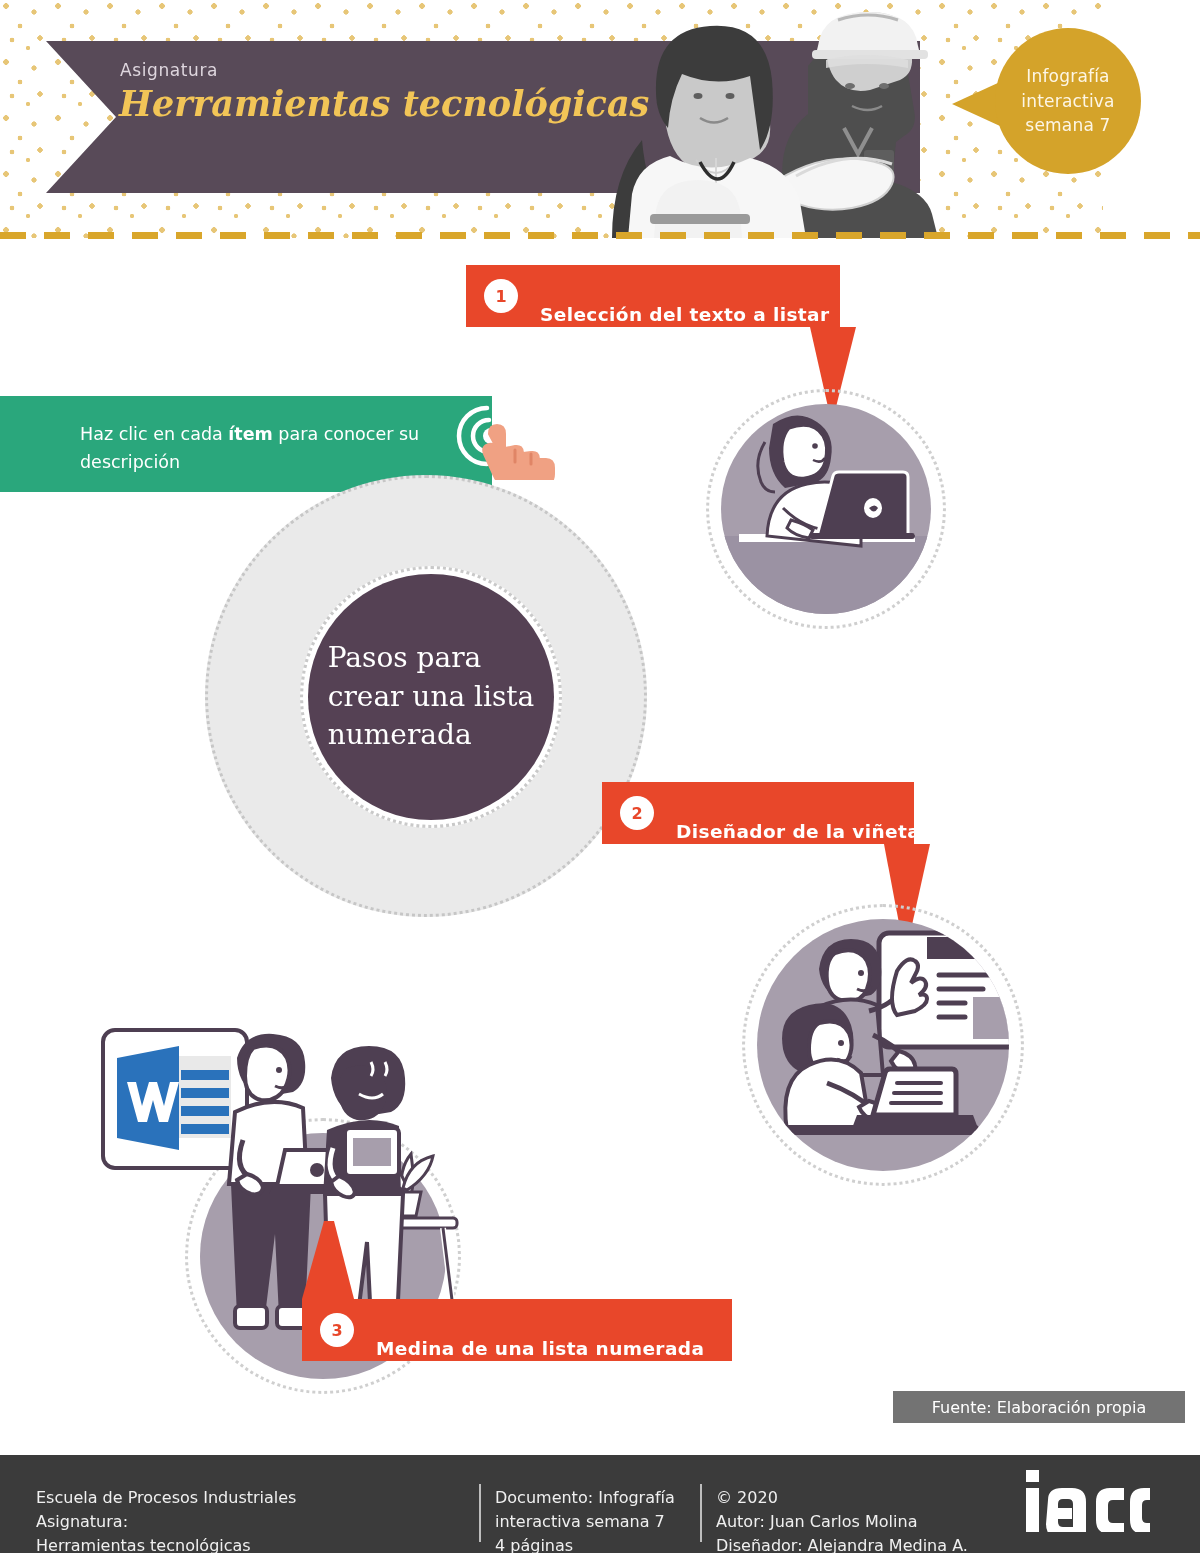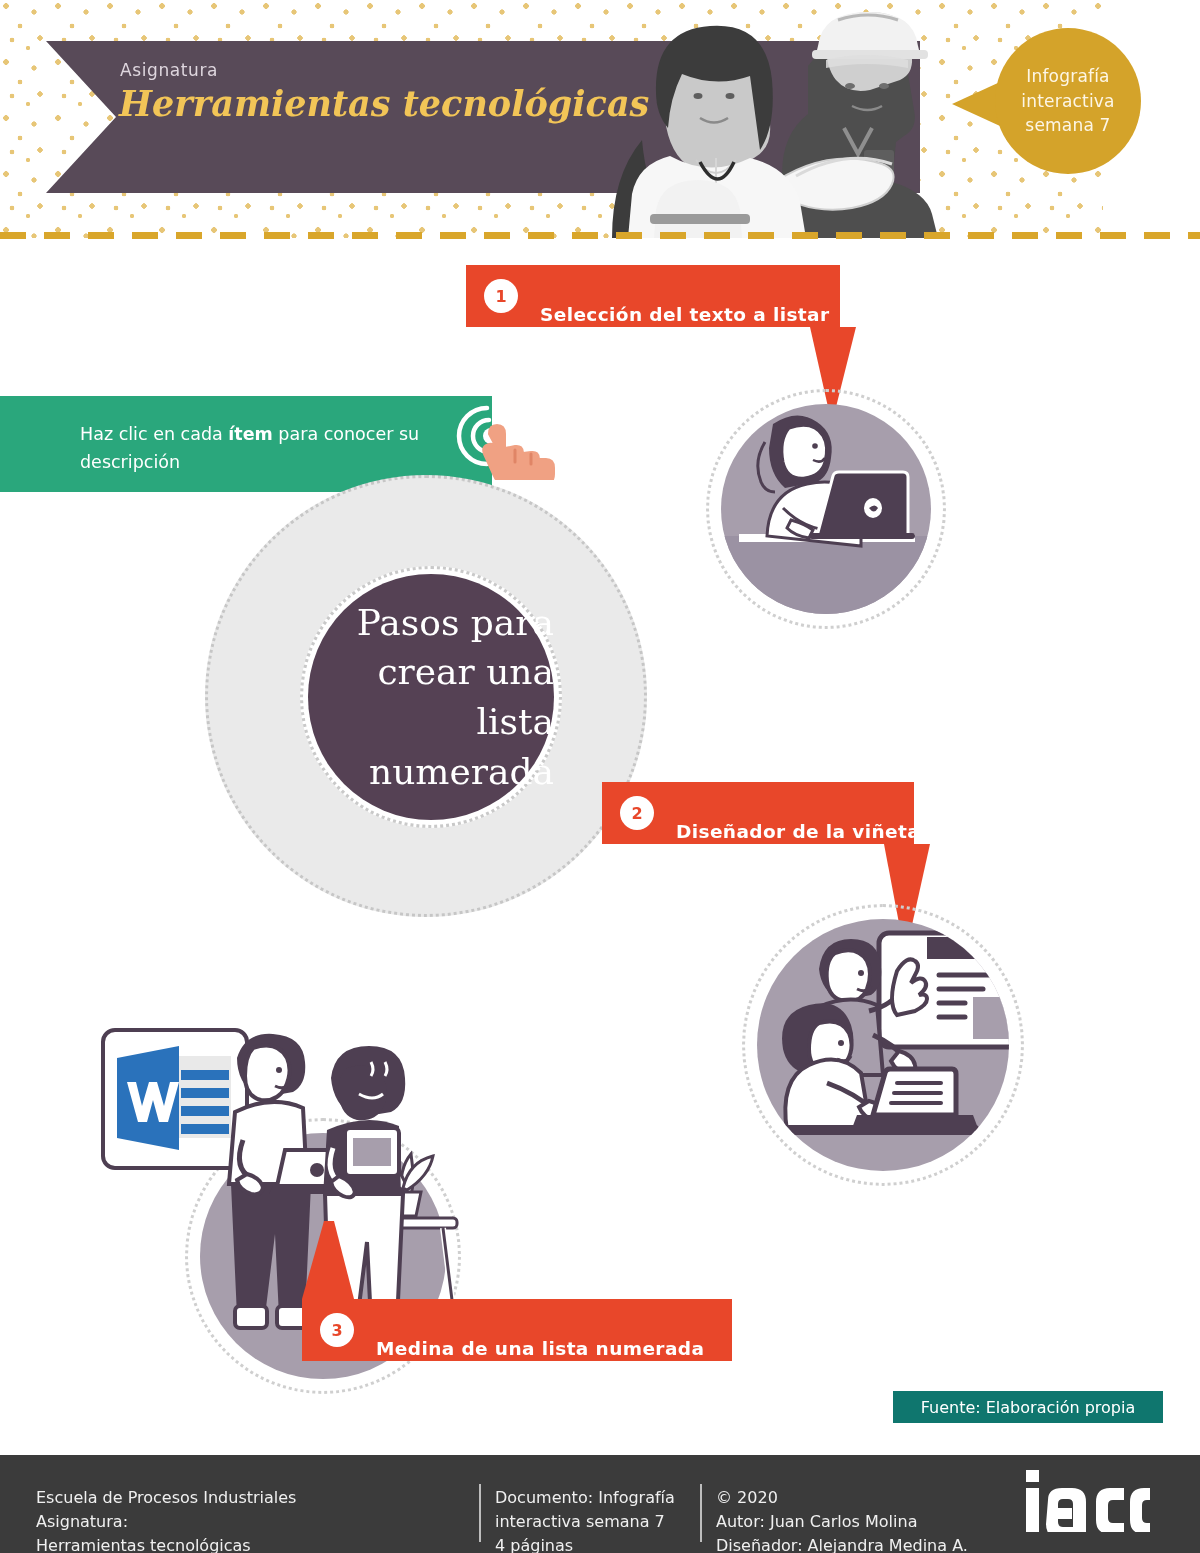--- a/index.html
+++ b/index.html
@@ -90,21 +90,21 @@
     border-radius: 50%; background: #ffffff;
     border: 3px dotted #c9c9c9;
   }
   .inner-circle {
     position: absolute; left: 308px; top: 574px; width: 246px; height: 246px;
     border-radius: 50%; background: #554154;
     display: flex; align-items: center; justify-content: center;
   }
   .inner-text {
     font-family: "DejaVu Serif", "Liberation Serif", serif;
-    color: #ffffff; font-size: 36px; line-height: 1.38; text-align: right;
+    color: #ffffff; font-size: 28px; line-height: 1.38; text-align: left;
     white-space: pre-line;
   }
 
   
   .callout { position: absolute; background: #e8472a; height: 62px; }
   .callout-inner { display:flex; align-items:center; height:62px; padding-left:18px; }
   .callout-num {
     width: 34px; height: 34px; border-radius: 50%; background: #ffffff;
     color: #e8472a; font-size: 16px; font-weight: bold;
     display:flex; align-items:center; justify-content:center; flex: 0 0 auto;
@@ -145,22 +145,22 @@
   #disc1 { left: 721px; top: 404px; width: 210px; height: 210px; }
   #ring2 { left: 742px; top: 904px; width: 282px; height: 282px; }
   #disc2 { left: 757px; top: 919px; width: 252px; height: 252px; }
   #ring3 { left: 185px; top: 1118px; width: 276px; height: 276px; }
   #disc3 { left: 200px; top: 1133px; width: 246px; height: 246px; }
 
   .illus-svg { position: absolute; }
 
   
   .source {
-    position: absolute; left: 893px; top: 1391px; width: 270px; height: 32px;
-    background: #0f766e; color: #ffffff; font-size: 16px;
+    position: absolute; left: 893px; top: 1391px; width: 292px; height: 32px;
+    background: #737373; color: #ffffff; font-size: 16px;
     display:flex; align-items:center; justify-content:center;
   }
   .footer {
     position: absolute; left: 0; top: 1455px; width: 1200px; height: 98px;
     background: #3b3b3b;
   }
   .f-col { position: absolute; color: #f0f0f0; font-size: 16px; line-height: 1.5; white-space: pre-line; }
   #fcol1 { left: 36px; top: 1486px; }
   #fcol2 { left: 495px; top: 1486px; }
   #fcol3 { left: 716px; top: 1486px; }

